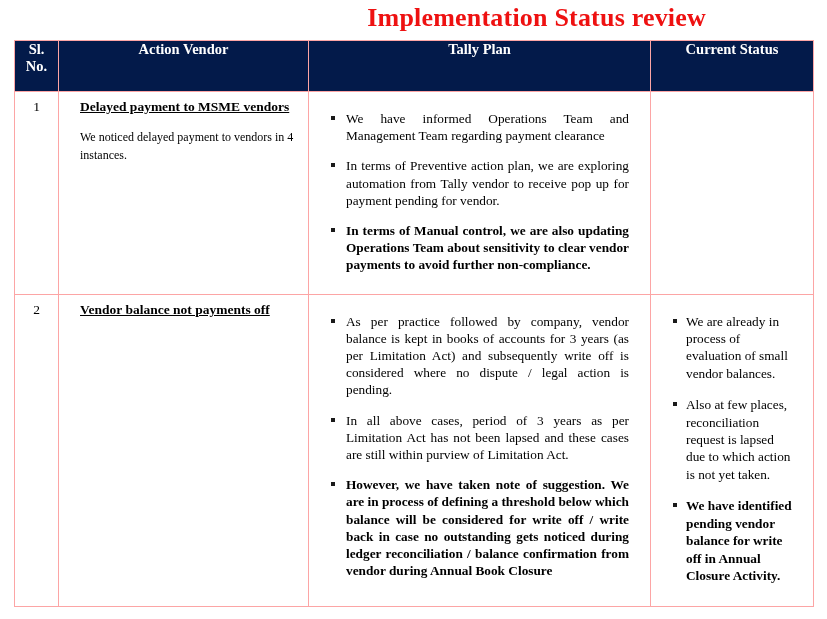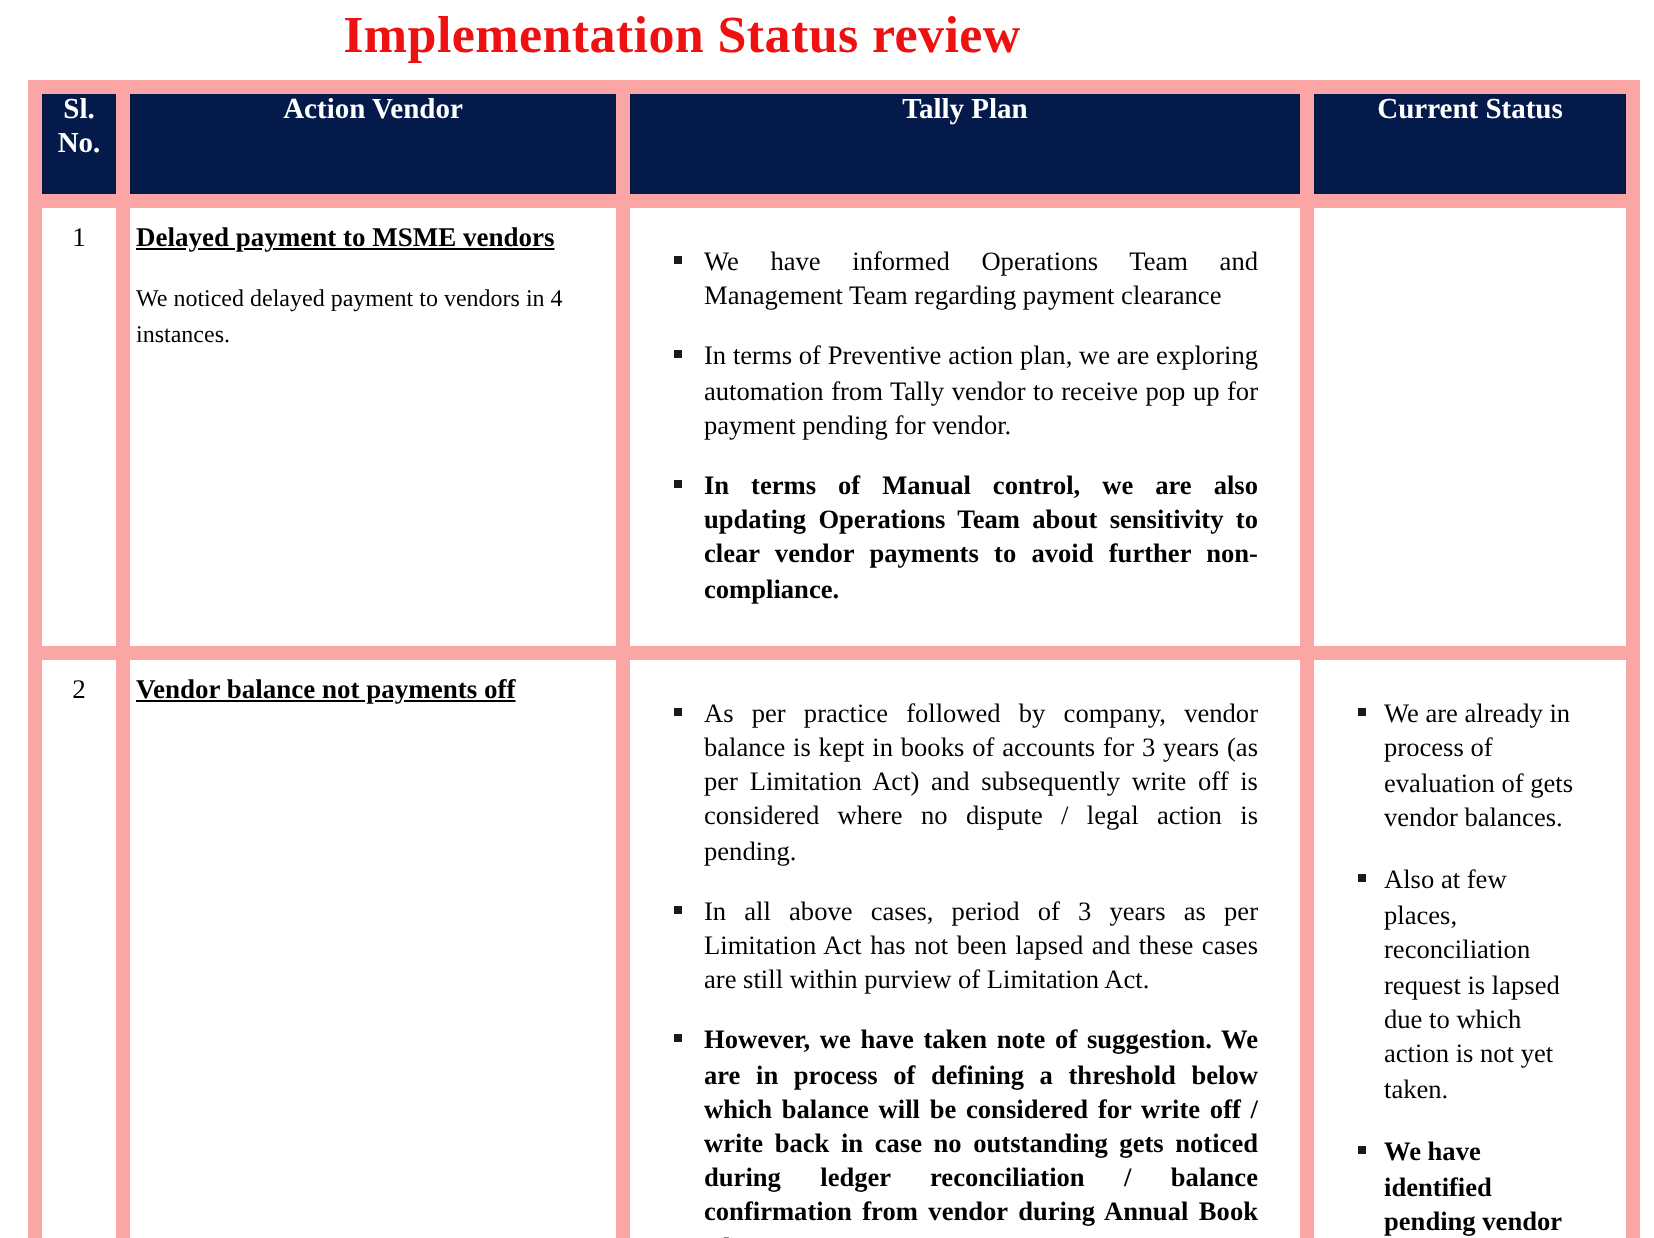--- a/index.html
+++ b/index.html
@@ -20,41 +20,42 @@
     height: 619px;
     background: #ffffff;
   }
 
   
   .doc-title {
     position: absolute;
     top: 2px;
     left: 0;
     width: 682px;
-    text-align: center;
+    text-align: right;
     font-family: "Liberation Serif", "DejaVu Serif", serif;
     font-weight: bold;
     font-size: 26px;
     line-height: 32px;
     color: #ee1111;
     letter-spacing: 0.2px;
+    padding-left: 24px;
   }
 
   
   .status-table {
     position: absolute;
     left: 14px;
     top: 40px;
     width: 799px;
     border-collapse: collapse;
     table-layout: fixed;
   }
   .status-table td,
   .status-table th {
-    border: 7px solid #fca5a5;
+    border: 1px solid #fca5a5;
     vertical-align: top;
     padding: 0;
   }
 
   
   col.c-sl     { width: 44px; }
   col.c-point  { width: 250px; }
   col.c-plan   { width: 342px; }
   col.c-status { width: 163px; }
 
@@ -74,21 +75,21 @@
   th.th-sl { font-size: 14.5px; }
 
   
   td.cell-sl {
     text-align: center;
     font-size: 13.5px;
     line-height: 17px;
     padding: 6px 4px 4px 4px;
   }
   td.cell-point {
-    padding: 6px 10px 8px 3px;
+    padding: 6px 10px 8px 21px;
   }
   td.cell-plan {
     padding: 6px 9px 8px 8px;
   }
   td.cell-status {
     padding: 6px 8px 8px 8px;
   }
 
   .point-title {
     font-weight: bold;
@@ -194,21 +195,21 @@
         </td>
         <td class="cell-plan">
           <ul class="bullets">
             <li>As per practice followed by company, vendor balance is kept in books of accounts for 3 years (as per Limitation Act) and subsequently write off is considered where no dispute / legal action is pending.</li>
             <li>In all above cases, period of 3 years as per Limitation Act has not been lapsed and these cases are still within purview of Limitation Act.</li>
             <li>However, we have taken note of suggestion. We are in process of defining a threshold below which balance will be considered for write off / write back in case no outstanding gets noticed during ledger reconciliation / balance confirmation from vendor during Annual Book Closure</li>
           </ul>
         </td>
         <td class="cell-status">
           <ul class="bullets narrow">
-            <li>We are already in process of evaluation of gets vendor balances.</li>
+            <li>We are already in process of evaluation of small vendor balances.</li>
             <li>Also at few places, reconciliation request is lapsed due to which action is not yet taken.</li>
             <li>We have identified pending vendor balance for write off in Annual Closure Activity.</li>
           </ul>
         </td>
       </tr>
 
     </tbody>
   </table>
 
 </div>

